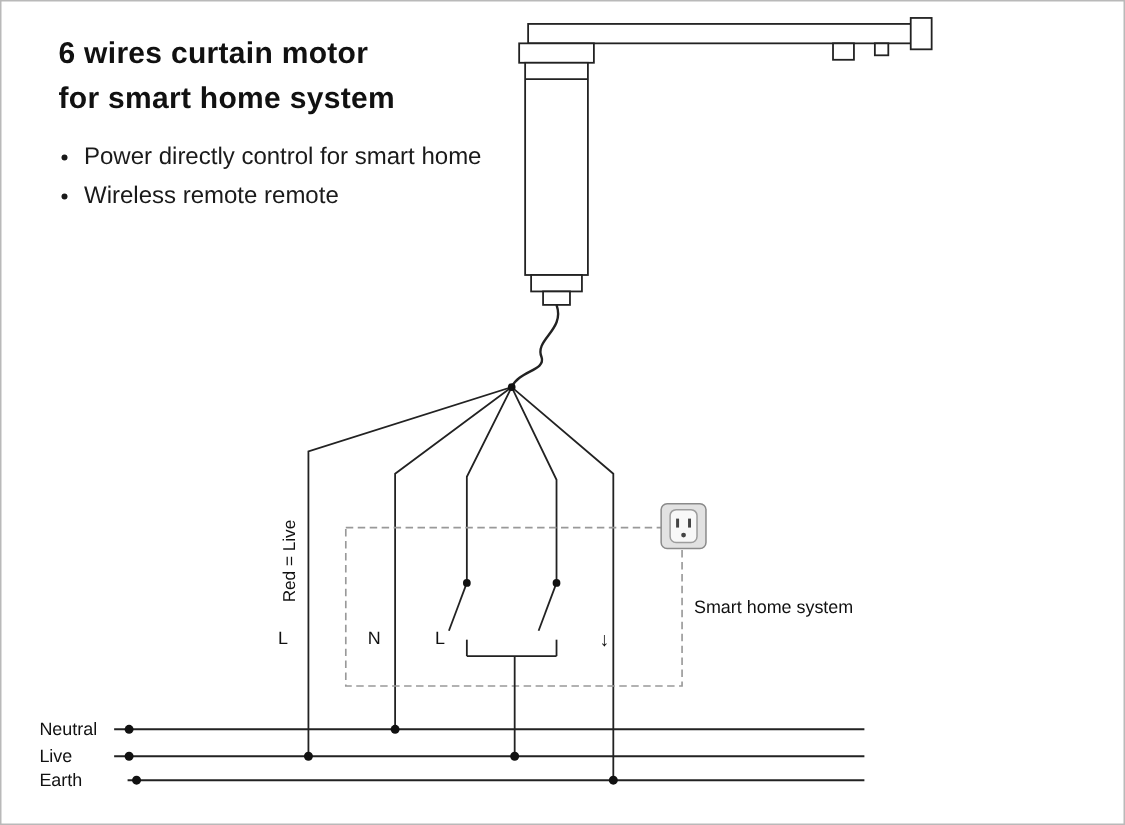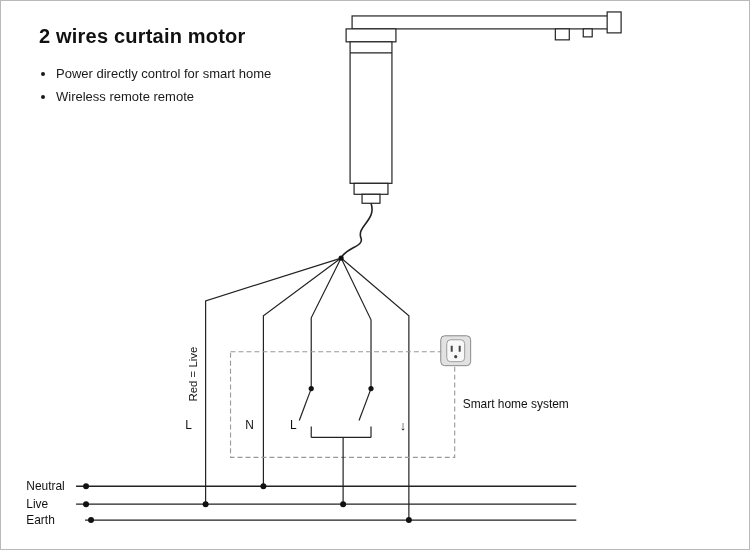--- a/index.html
+++ b/index.html
@@ -8,33 +8,34 @@
     width: 748px;
     height: 548px;
     border: 1px solid #b9b9b9;
     background: #ffffff;
     font-family: "Liberation Sans", sans-serif;
     overflow: hidden;
   }
   .header { position: absolute; left: 38px; top: 20px; z-index: 2; }
   .title { margin: 0; font-size: 20px; font-weight: bold; color: #111; line-height: 30px; letter-spacing: 0.2px; }
   .title span { display: block; }
-  .bullets { margin: 15px 0 0 2px; padding: 0 0 0 15px; font-size: 13px; color: #1a1a1a; }
+  .bullets { margin: 15px 0 0 2px; padding: 0 0 0 15px; font-size: 16px; color: #1a1a1a; }
   .bullets li { margin: 0 0 8px 0; list-style: disc; }
   svg.diagram { position: absolute; left: 0; top: 0; width: 748px; height: 548px; }
   svg.diagram text { font-family: "Liberation Sans", sans-serif; fill: #111; }
 </style>
 </head>
 <body>
 
 <div class="page">
 
   <header class="header">
     <h1 class="title">
-      <span>2 wires curtain motor</span>
+      <span>6 wires curtain motor</span>
+      <span>for smart home system</span>
     </h1>
     <ul class="bullets">
       <li>Power directly control for smart home</li>
       <li>Wireless remote remote</li>
     </ul>
   </header>
 
   <svg class="diagram" viewBox="0 0 750 550">
 
     <g fill="#ffffff" stroke="#222222" stroke-width="1.2">

